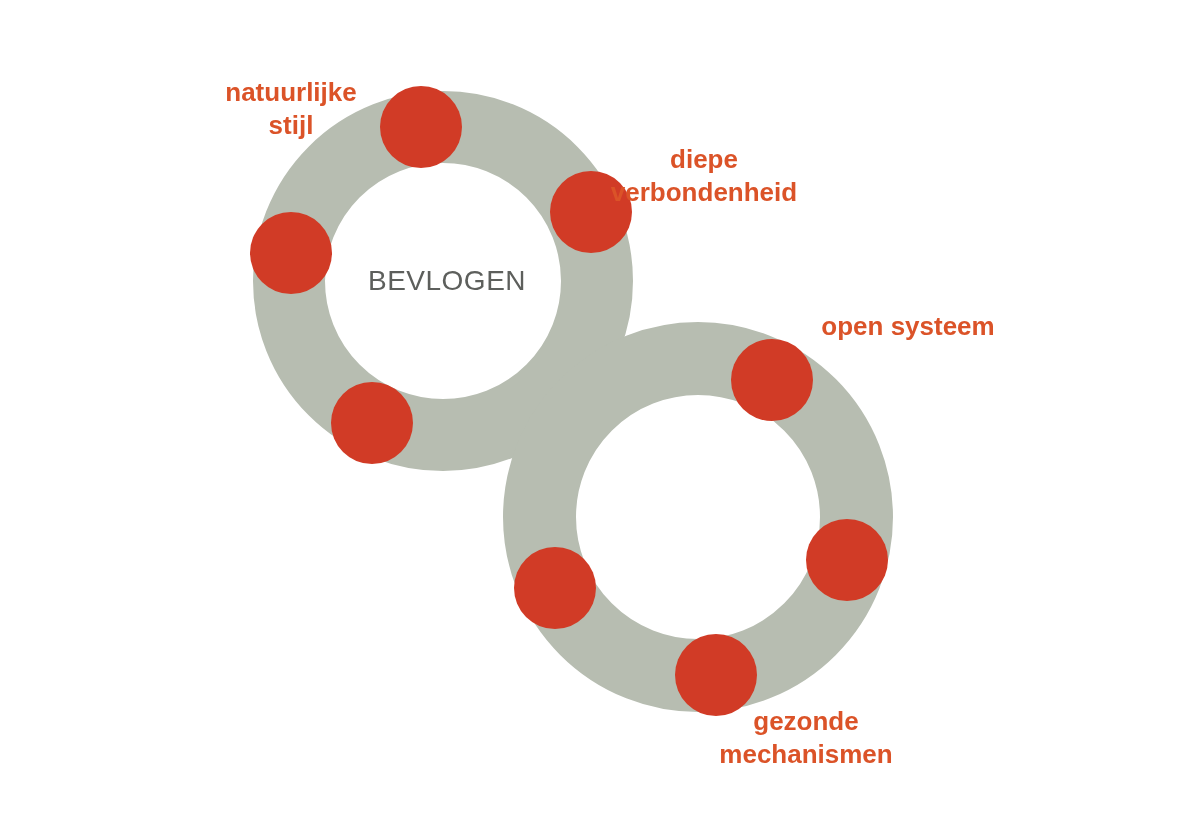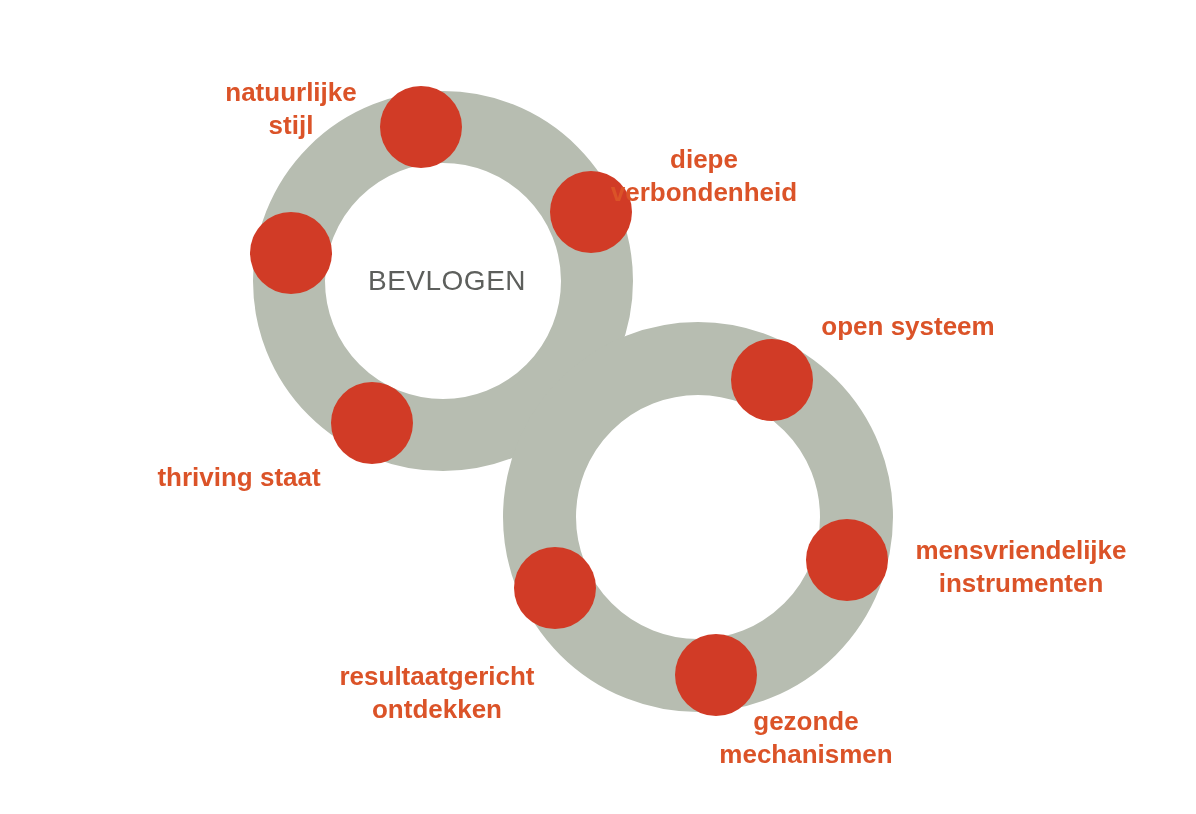--- a/index.html
+++ b/index.html
@@ -82,23 +82,18 @@
 
   <div class="node" style="left:772px; top:380px;"></div>
   <div class="node" style="left:847px; top:560px;"></div>
   <div class="node" style="left:716px; top:675px;"></div>
   <div class="node" style="left:555px; top:588px;"></div>
 
   <div class="node-label" style="left:291px; top:70px;margin-top:39px;">natuurlijke
 stijl</div>
   <div class="node-label" style="left:704px; top:176px;">diepe
 verbondenheid</div>
-  <div class="node-label" style="left:239px; top:478px;">thriving staat</div>
 
   <div class="node-label" style="left:908px; top:327px;">open systeem</div>
-  <div class="node-label" style="left:1021px; top:567px;">mensvriendelijke
-instrumenten</div>
   <div class="node-label" style="left:806px; top:738px;">gezonde
 mechanismen</div>
-  <div class="node-label" style="left:437px; top:693px;">resultaatgericht
-ontdekken</div>
 
 </div>
 
 </body></html>

